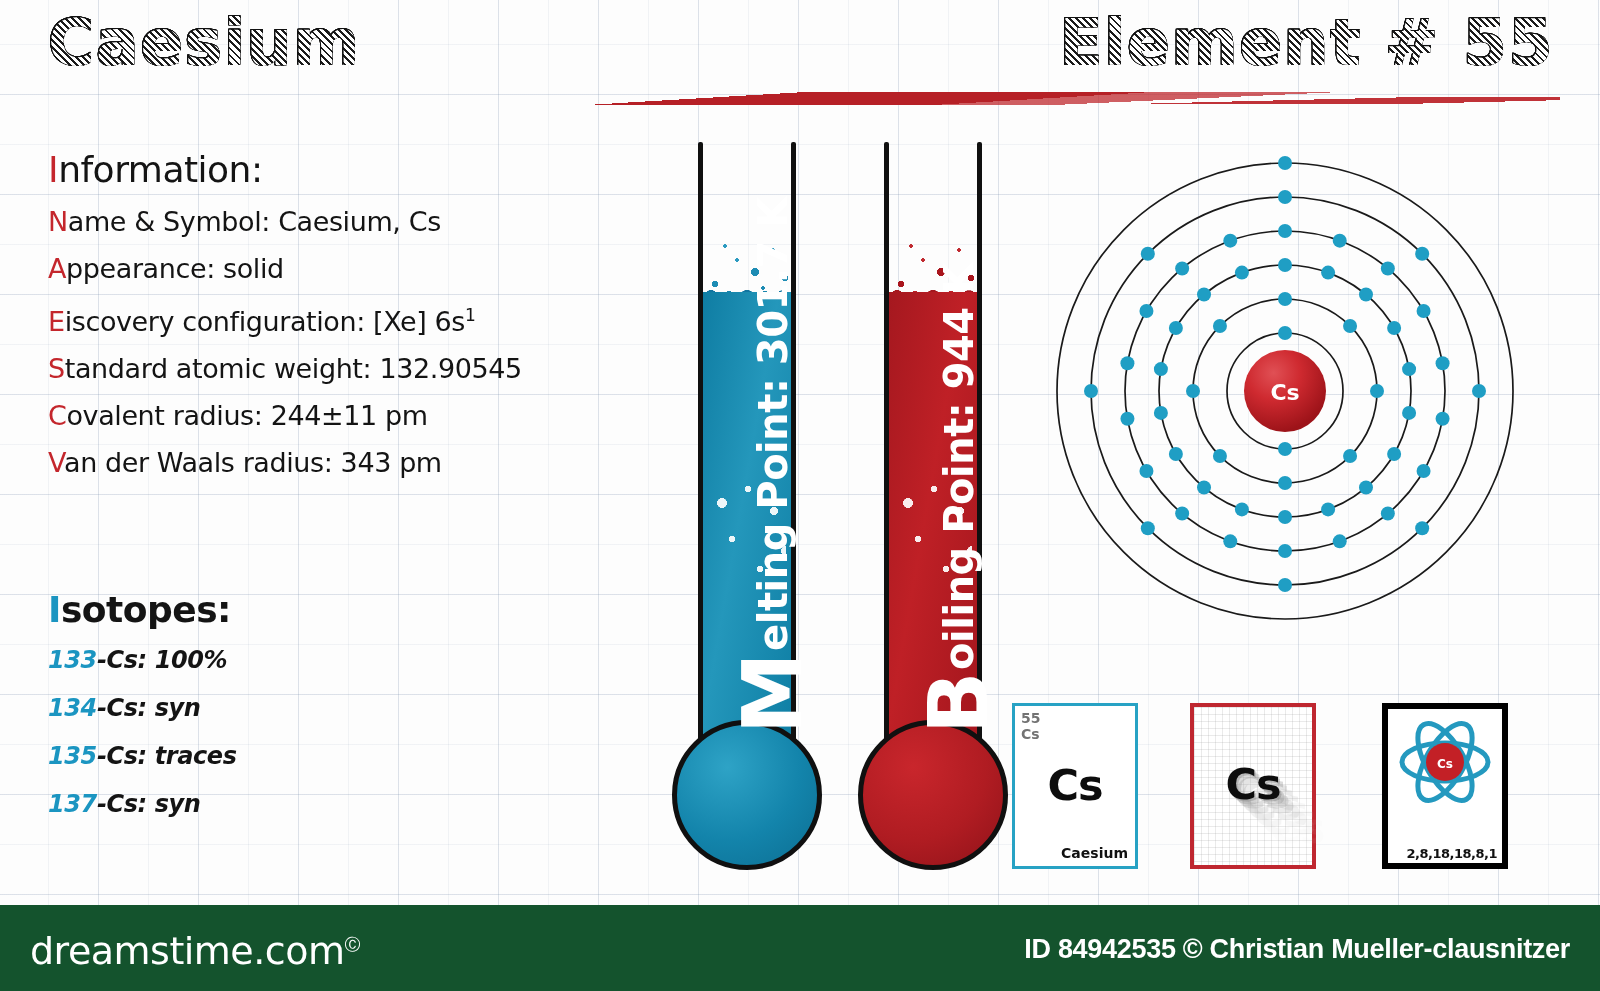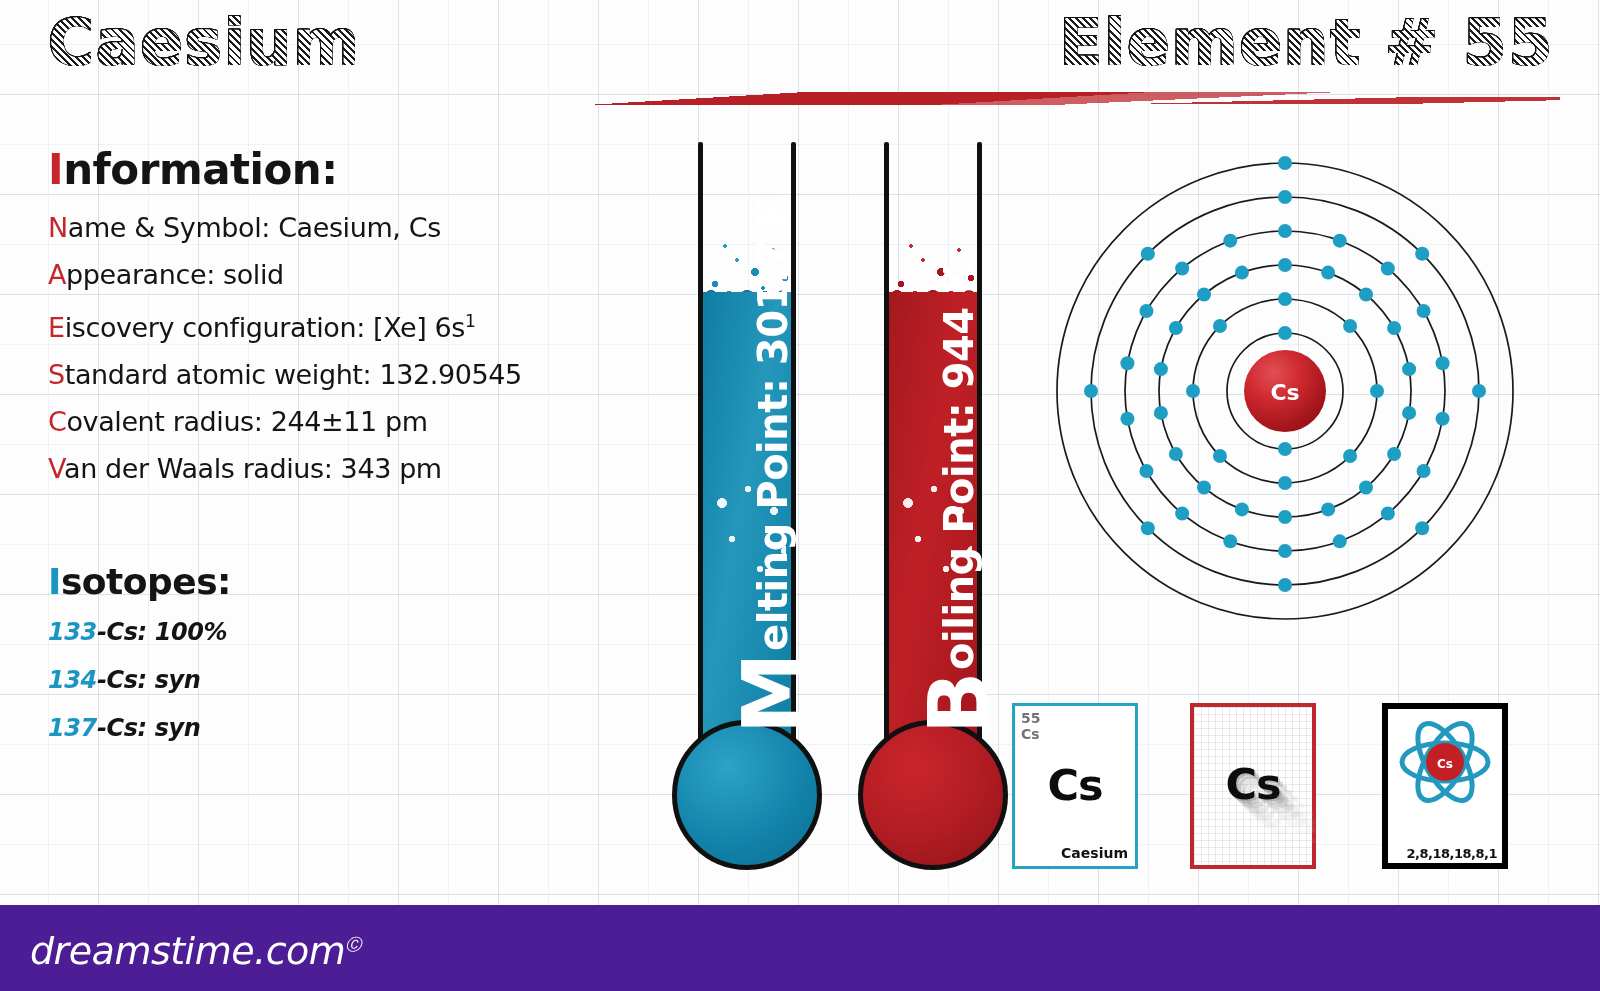--- a/index.html
+++ b/index.html
@@ -46,32 +46,32 @@
     filter:blur(.25px);
   }
   #divider:after{
     content:"";position:absolute;right:0;top:5px;width:430px;height:7px;
     background:linear-gradient(178.6deg,transparent 0 40%,#c03238 40% 78%,transparent 78%);
   }
   
   #info{position:absolute;left:48px;top:148px;width:640px;}
   .info-head{
     font-family:"DejaVu Sans", sans-serif;
-    font-weight:bold;font-size:42px;line-height:44px;color:#141414;
-    letter-spacing:-.5px;margin-bottom:12px;
+    font-weight:normal;font-size:36px;line-height:44px;color:#141414;
+    letter-spacing:-.5px;margin-bottom:6px;
   }
   .info-line{
     font-family:"DejaVu Sans", sans-serif;
     font-weight:normal;font-size:27px;line-height:47px;color:#141414;
     letter-spacing:-.4px;white-space:nowrap;
   }
   .cap-red{color:#c4262c;}
   .cap-blue{color:#1b95c1;}
   sup.sup{font-size:17px;vertical-align:super;}
-  #isotopes{position:absolute;left:48px;top:556px;width:520px;}
+  #isotopes{position:absolute;left:48px;top:584px;width:520px;}
   .iso-head{
     font-family:"DejaVu Sans", sans-serif;
     font-weight:bold;font-size:36px;line-height:52px;color:#141414;letter-spacing:-.5px;
   }
   .iso-line{
     font-family:"DejaVu Sans", sans-serif;
     font-weight:bold;font-size:24px;line-height:48px;color:#141414;letter-spacing:-.4px;font-style:italic;
   }
   
   .thermo{position:absolute;width:150px;}
@@ -173,21 +173,21 @@
   .mb-config{position:absolute;right:5px;bottom:2px;font-family:"DejaVu Sans",sans-serif;
     font-weight:bold;font-size:13px;color:#111;letter-spacing:-.5px;}
   #shadow-sym{position:absolute;left:0;right:0;top:52px;text-align:center;
     font-family:"DejaVu Sans",sans-serif;font-weight:bold;font-size:43px;color:#0d0d0d;letter-spacing:-1px;
     text-shadow:
       2px 2px 0 rgba(120,120,120,.35),5px 5px 0 rgba(135,135,135,.3),
       9px 9px 0 rgba(150,150,150,.26),14px 14px 0 rgba(165,165,165,.22),
       20px 20px 0 rgba(180,180,180,.18),27px 27px 0 rgba(195,195,195,.14),
       35px 35px 0 rgba(210,210,210,.1),44px 44px 0 rgba(222,222,222,.07);}
   
-  #footer{position:absolute;left:0;bottom:0;width:1600px;height:86px;background:#4c1d95;font-style:italic;}
+  #footer{position:absolute;left:0;bottom:0;width:1600px;height:86px;background:#14532d;}
   #ds-logo{position:absolute;left:30px;top:24px;font-family:"DejaVu Sans",sans-serif;
     font-size:38px;color:#fff;letter-spacing:-.5px;}
   #ds-logo .reg{font-size:16px;vertical-align:super;}
   #credit{position:absolute;right:30px;top:29px;font-family:"Liberation Sans",sans-serif;
     font-weight:bold;font-size:27px;color:#fff;letter-spacing:-.3px;}
 </style>
 </head>
 <body>
 
 <div id="paper"></div>
@@ -225,20 +225,23 @@
 
 <div id="isotopes">
   <div class="iso-head">
     <span class="cap-blue">I</span><span>sotopes:</span>
   </div>
   <div class="iso-line">
     <span class="cap-blue">133</span><span>-Cs: 100%</span>
   </div>
   <div class="iso-line">
     <span class="cap-blue">134</span><span>-Cs: syn</span>
+  </div>
+  <div class="iso-line">
+    <span class="cap-blue">135</span><span>-Cs: traces</span>
   </div>
   <div class="iso-line">
     <span class="cap-blue">137</span><span>-Cs: syn</span>
   </div>
 </div>
 
 <div class="thermo" id="thermo-melt">
   <div class="t-tube">
     <div class="wall l"></div>
     <div class="wall r"></div>
@@ -381,13 +384,14 @@
     <circle cx="57" cy="53" r="19" fill="#c32026"></circle>
     <text x="57" y="59" text-anchor="middle" font-family="DejaVu Sans, sans-serif" font-size="12" font-weight="bold" fill="#fff">Cs</text>
   </svg>
   <div class="mb-config">2,8,18,18,8,1</div>
 </div>
 
 <div id="footer">
   <div id="ds-logo">
     <span>dreamstime.com</span><span class="reg">Ⓒ</span>
   </div>
+  <div id="credit">ID 84942535 © Christian Mueller-clausnitzer</div>
 </div>
 
 </body></html>

